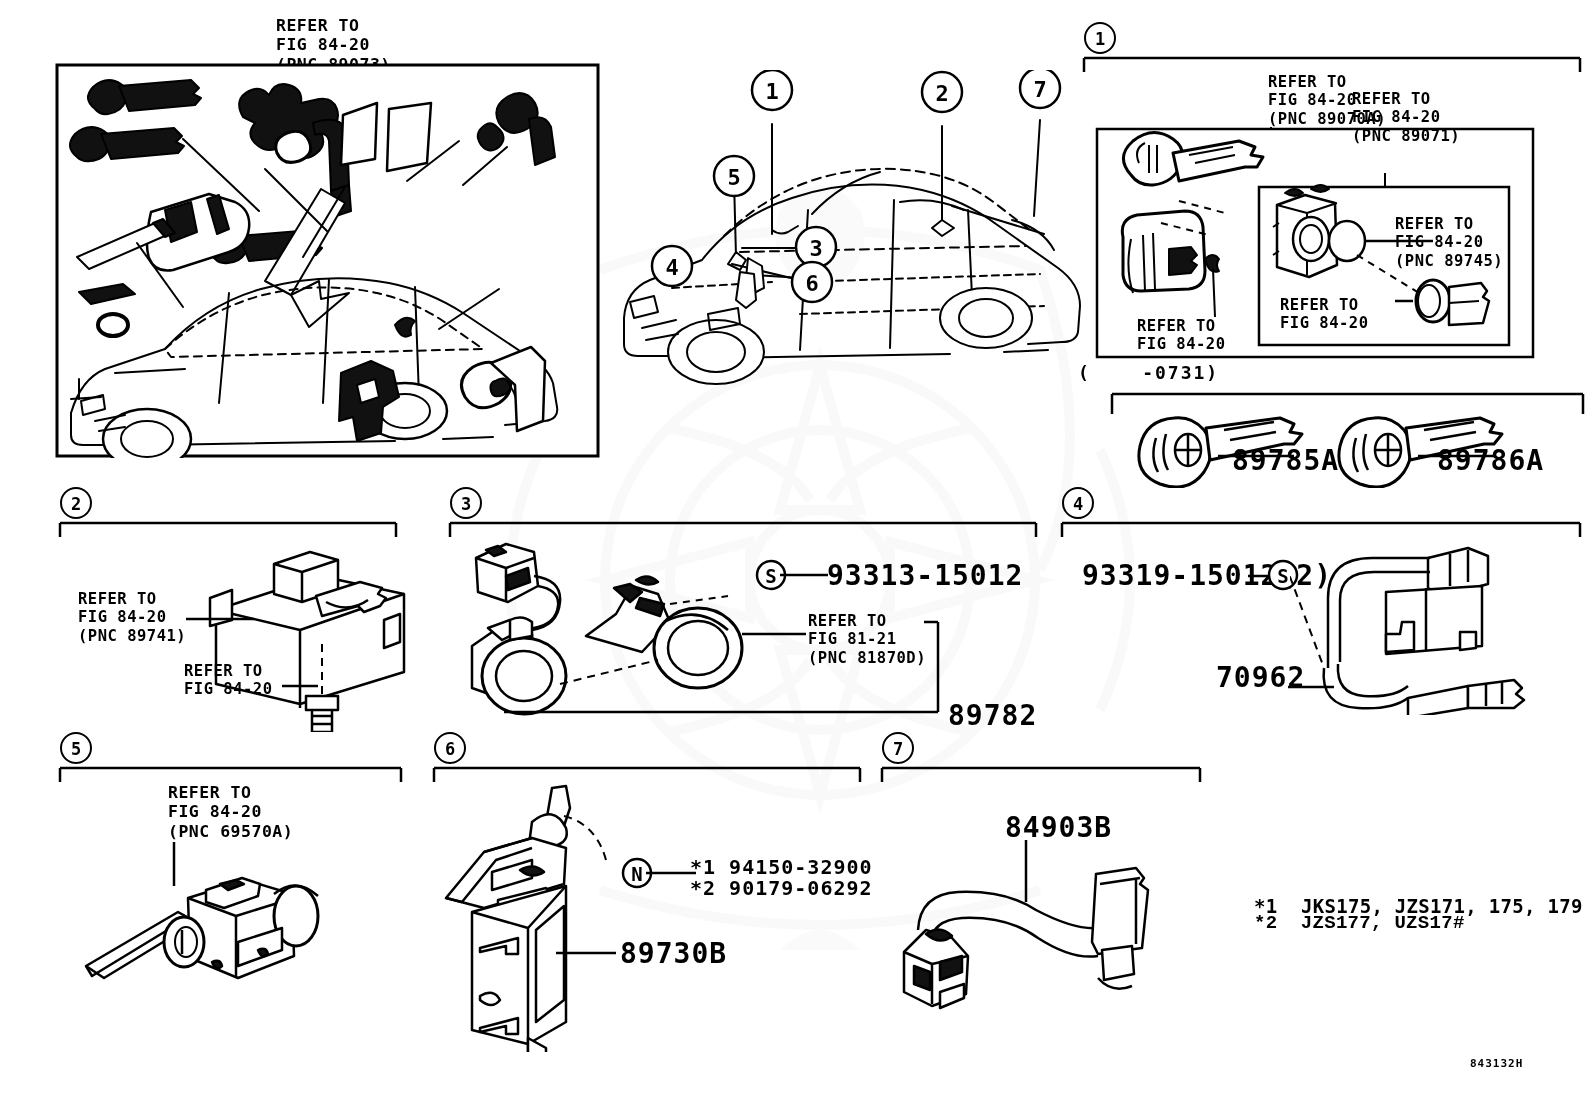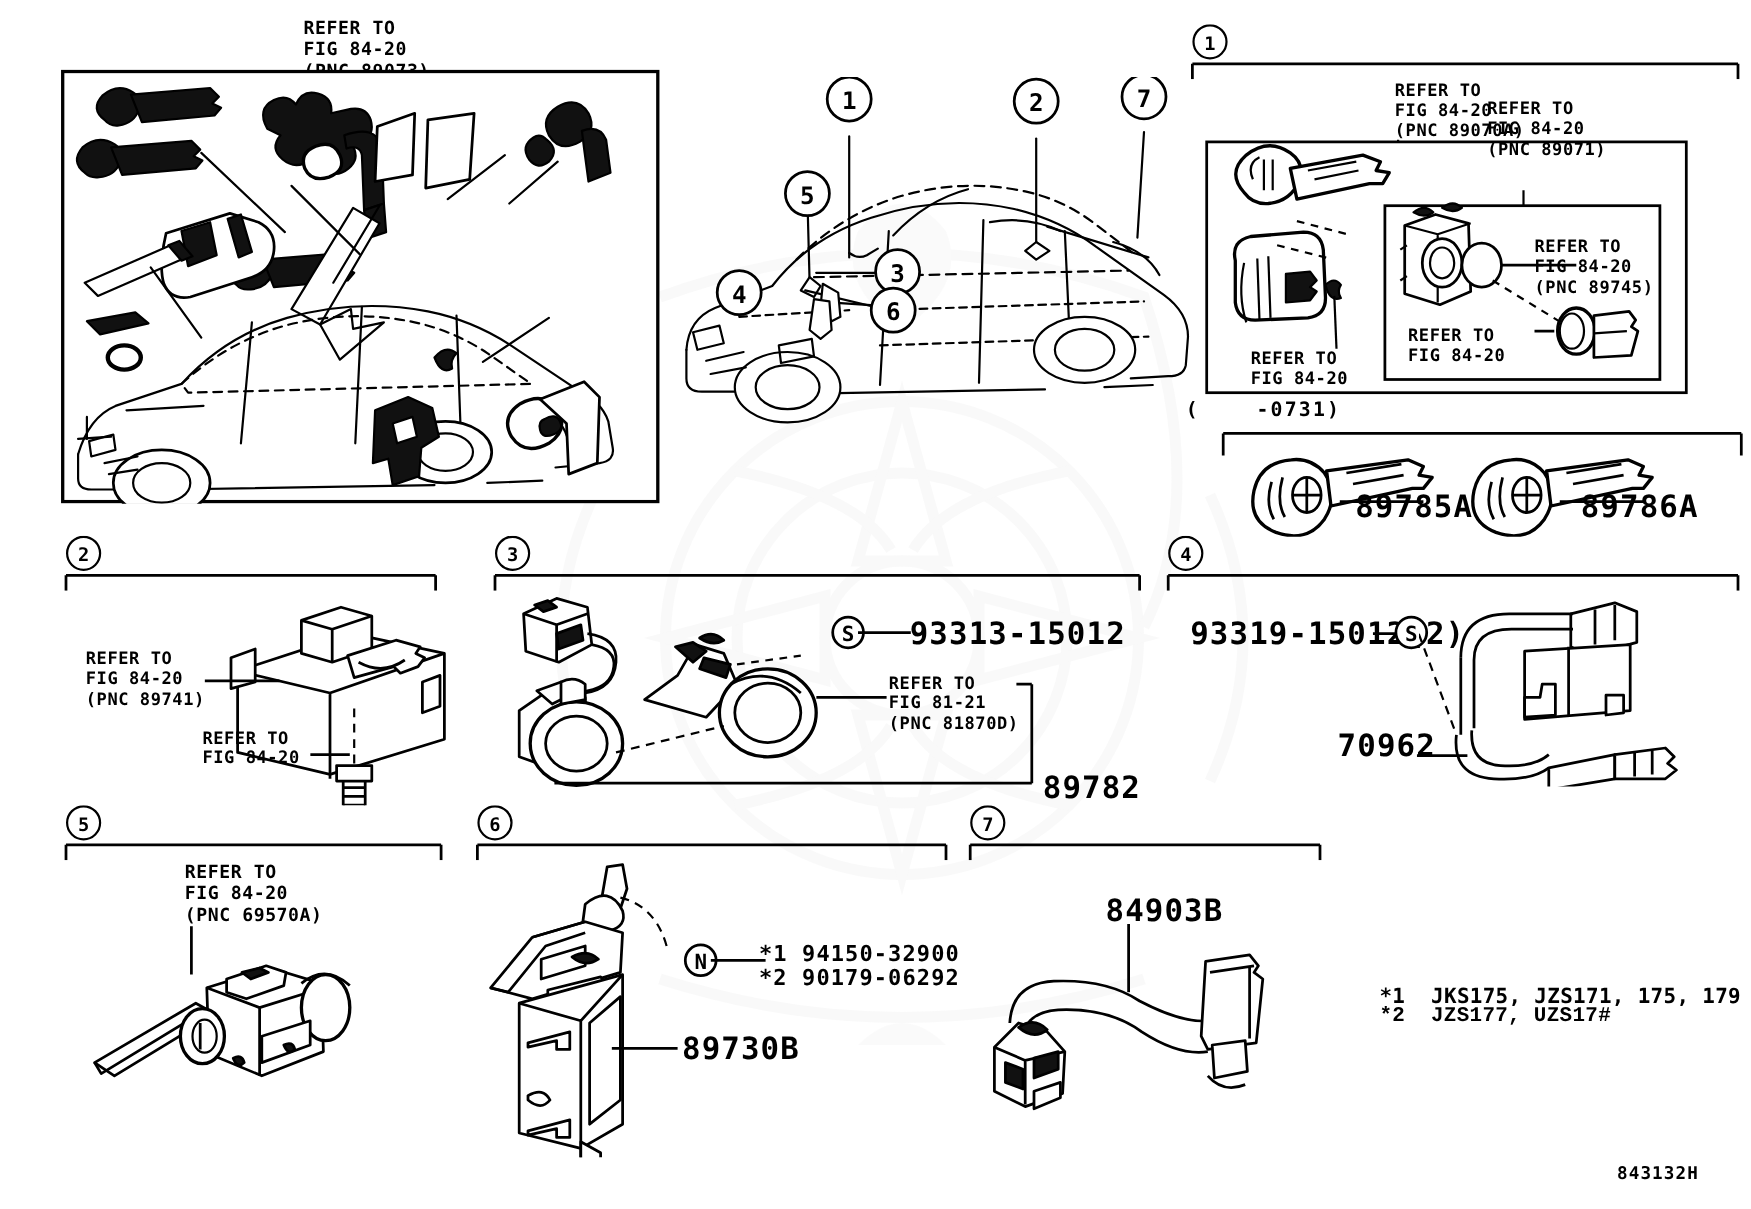--- a/index.html
+++ b/index.html
@@ -25,21 +25,21 @@
   .lbl.s15{font-size:15.5px;}
   .lbl.s16{font-size:16.5px;}
   .lbl.s17{font-size:18px;}
   .lbl.s19{font-size:20px;}
   .lbl.s21{font-size:28px;}
   
   .refer{font-size:15px;line-height:1.18;}
   .pnum{font-size:21px;letter-spacing:1px;}
   .pnum-sm{font-size:18px;letter-spacing:1px;}
   .foot{font-size:19px;line-height:1.25;letter-spacing:0.3px;}
-  .figid{font-size:16px;letter-spacing:1px;}
+  .figid{font-size:11px;letter-spacing:1px;}
   .wm{position:absolute;opacity:0.055;pointer-events:none;}
 </style>
 </head>
 <body>
 
 <div id="sheet">
 
   <svg class="wm" style="left:480px;top:150px;" width="680" height="820" viewBox="0 0 680 820">
     <g fill="none" stroke="#999" stroke-width="10">
       <circle cx="340" cy="430" r="215"></circle>

